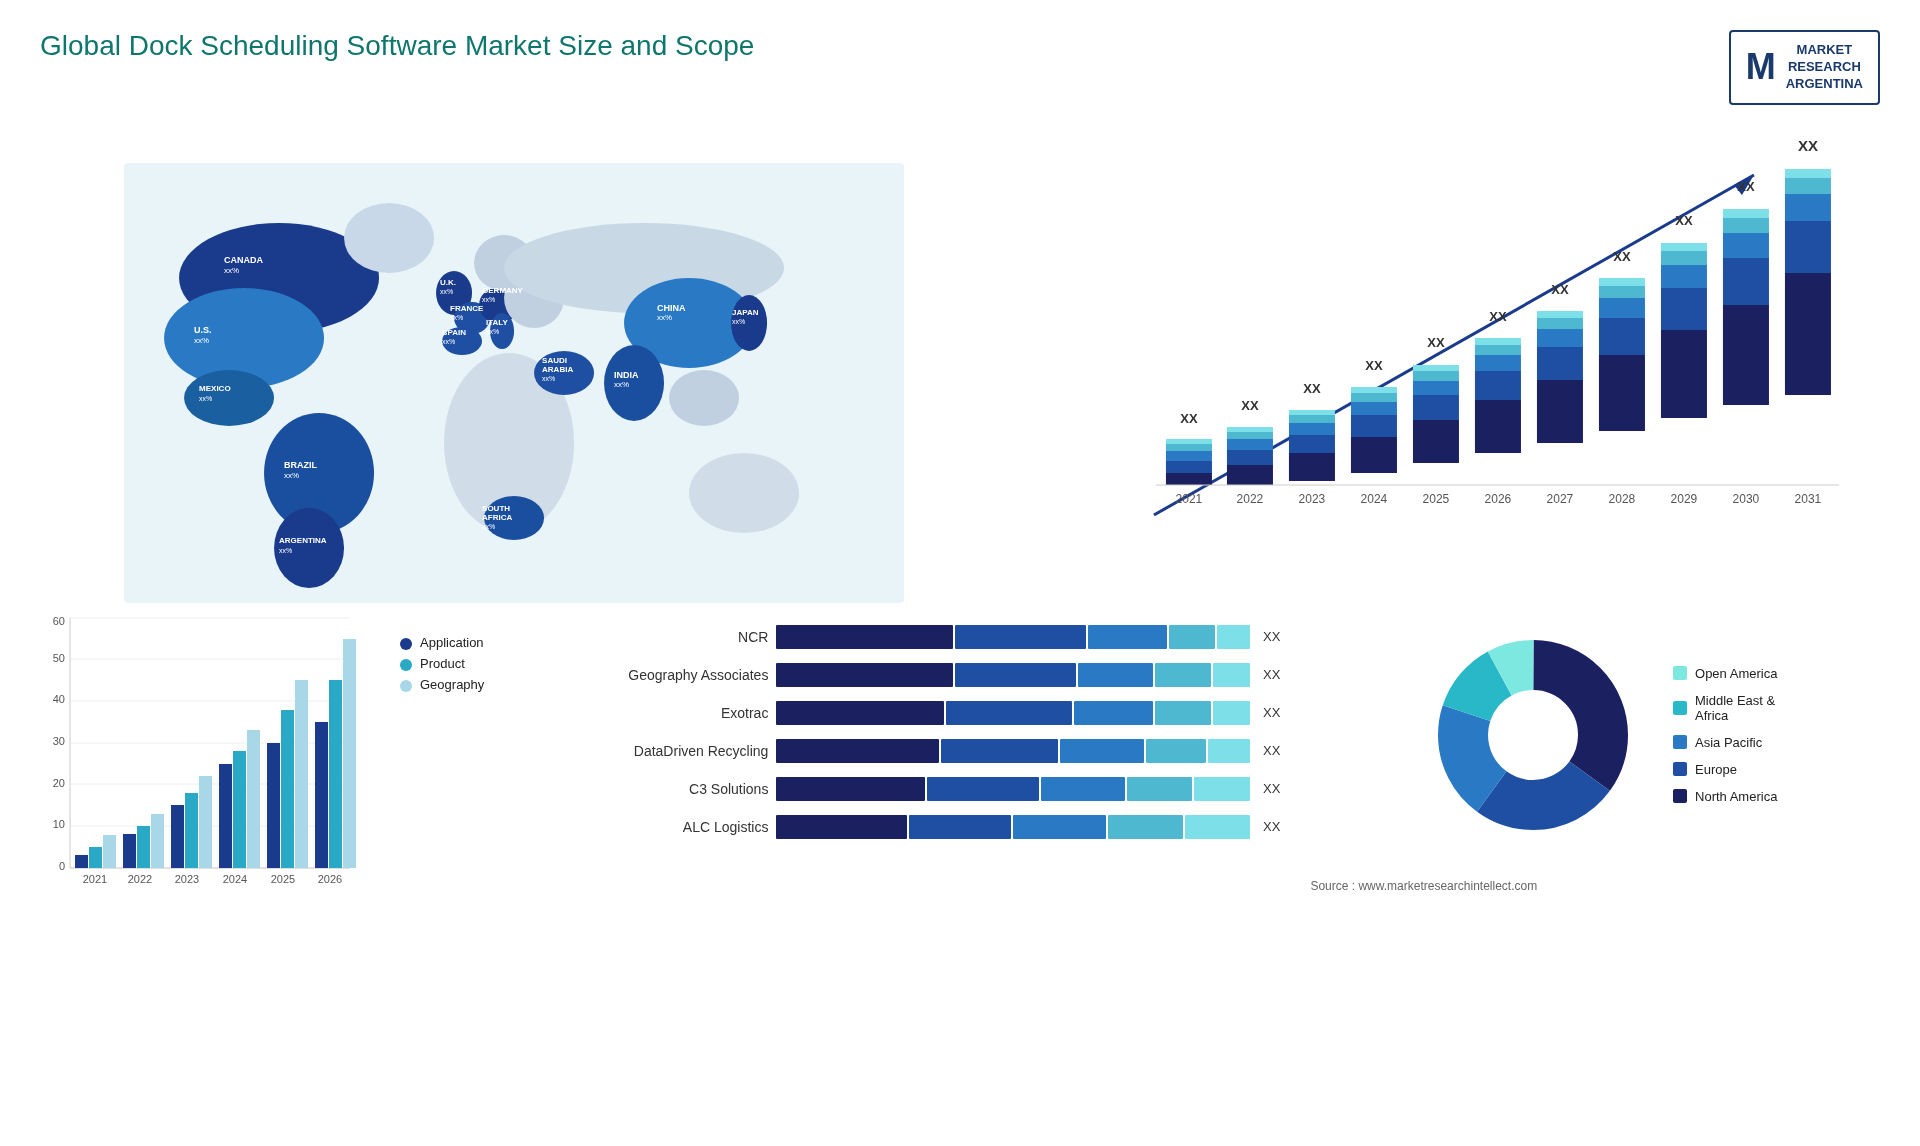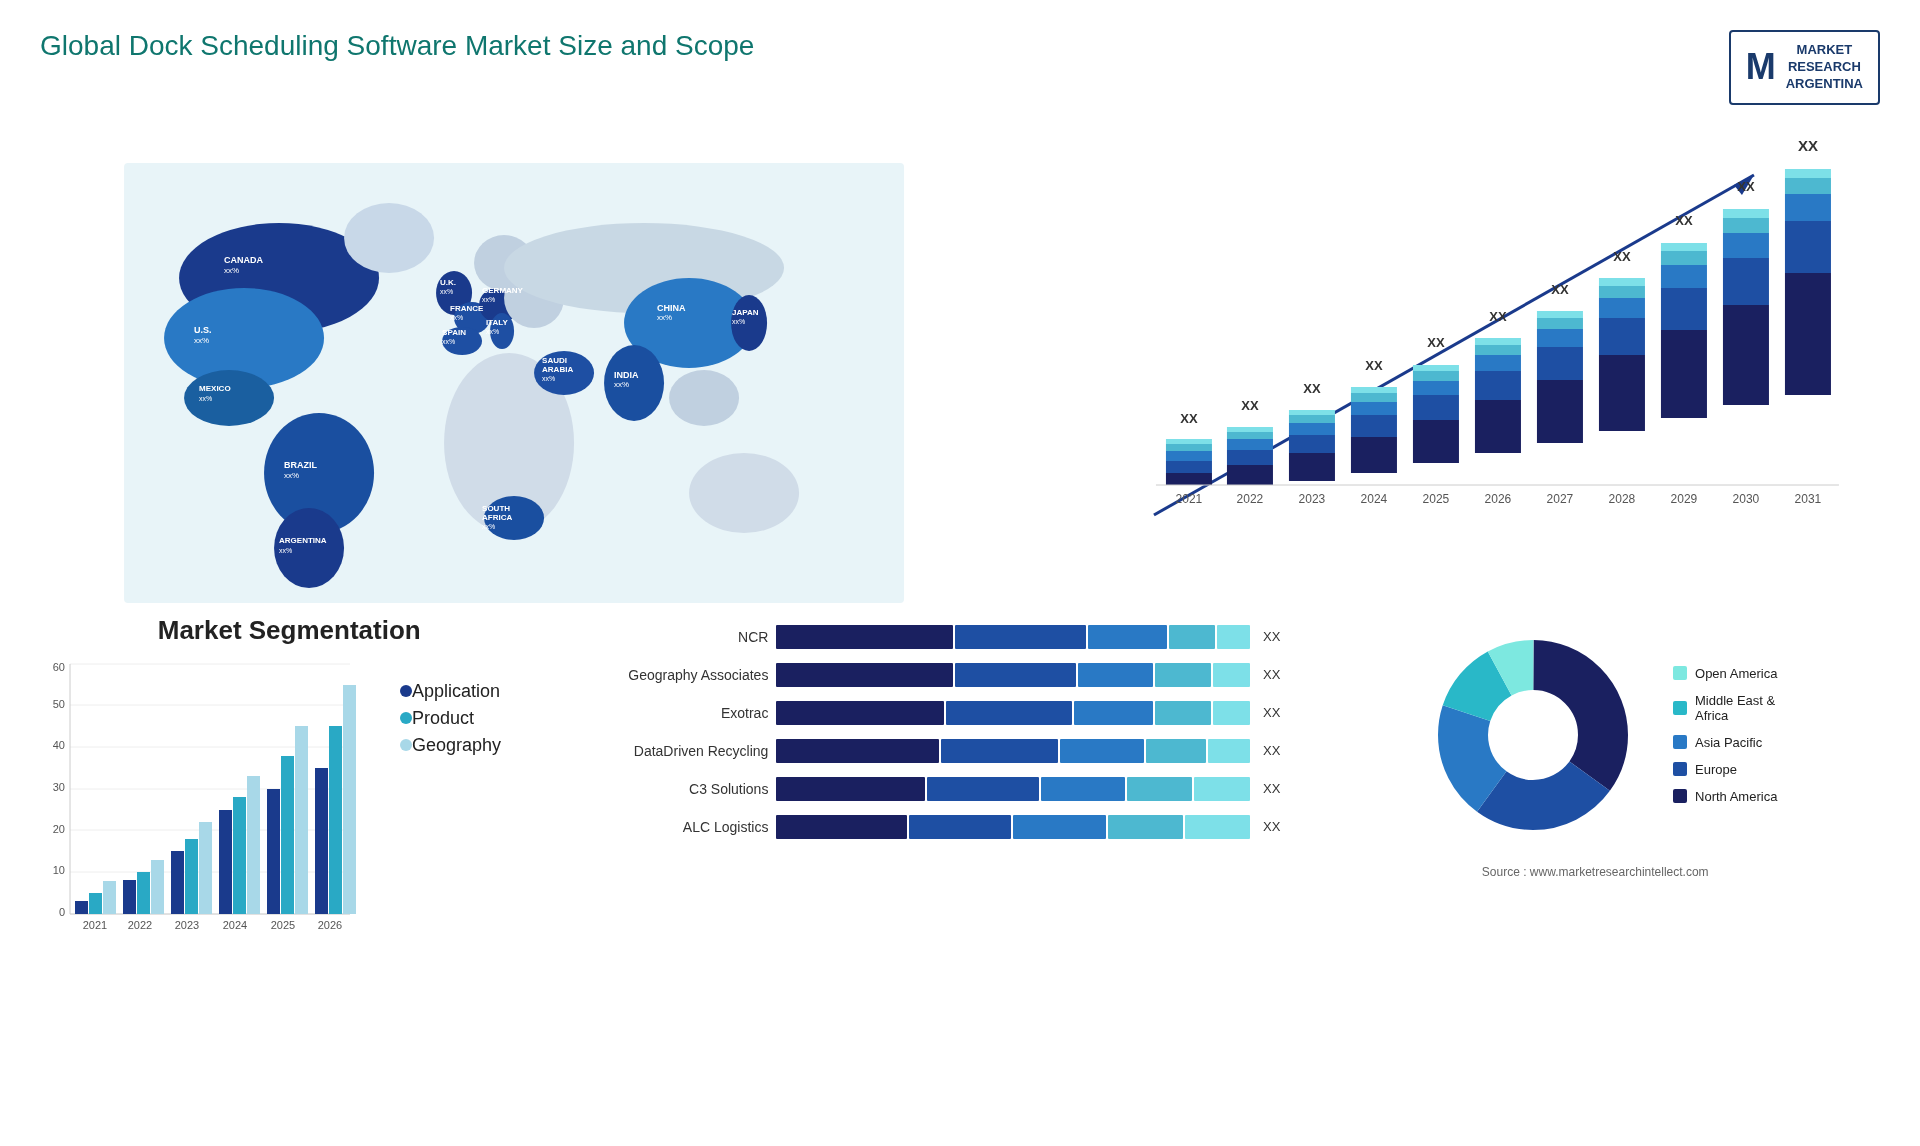--- a/index.html
+++ b/index.html
@@ -89,22 +89,23 @@
     }
     .seg-legend {
       margin-top: 10px;
       display: flex;
       flex-direction: column;
       gap: 6px;
       padding-left: 20px;
     }
     .legend-item {
       display: flex;
-      align-items: center;
-      font-size: 18px;
+      align-items: flex-end;
+      gap: 8px;
+      font-size: 13px;
     }
     .legend-dot {
       width: 12px;
       height: 12px;
       border-radius: 50%;
       flex-shrink: 0;
     }
 
     
     .player-bars {
@@ -158,24 +159,24 @@
       gap: 8px;
       font-size: 13px;
     }
     .donut-legend-color {
       width: 14px;
       height: 14px;
       border-radius: 2px;
       flex-shrink: 0;
     }
     .source-text {
-      text-align: center;
+      text-align: left;
       font-size: 12px;
       color: #666;
-      margin-top: 10px;
+      margin-top: 24px;
     }
   </style>
 </head>
 <body>
 
 <div class="header">
   <h1 class="main-title">Global Dock Scheduling Software Market Size and Scope</h1>
   <div class="logo-container">
     <div class="logo-m">M</div>
     <div class="logo-text">
@@ -382,21 +383,20 @@
       <text x="610" y="378" text-anchor="middle" font-size="12" fill="#555">2029</text>
       <text x="672" y="378" text-anchor="middle" font-size="12" fill="#555">2030</text>
       <text x="734" y="378" text-anchor="middle" font-size="12" fill="#555">2031</text>
     </svg>
   </div>
 </div>
 
 <div class="bottom-section">
 
   <div class="segmentation-section">
-    <div class="section-title">Market Segmentation</div>
 
     <div style="display:flex; align-items:flex-start; gap:20px;">
       <svg viewBox="0 0 320 270" width="320" height="270">
 
         <text x="25" y="255" text-anchor="end" font-size="11" fill="#555">0</text>
         <text x="25" y="213" text-anchor="end" font-size="11" fill="#555">10</text>
         <text x="25" y="172" text-anchor="end" font-size="11" fill="#555">20</text>
         <text x="25" y="130" text-anchor="end" font-size="11" fill="#555">30</text>
         <text x="25" y="88" text-anchor="end" font-size="11" fill="#555">40</text>
         <text x="25" y="47" text-anchor="end" font-size="11" fill="#555">50</text>

